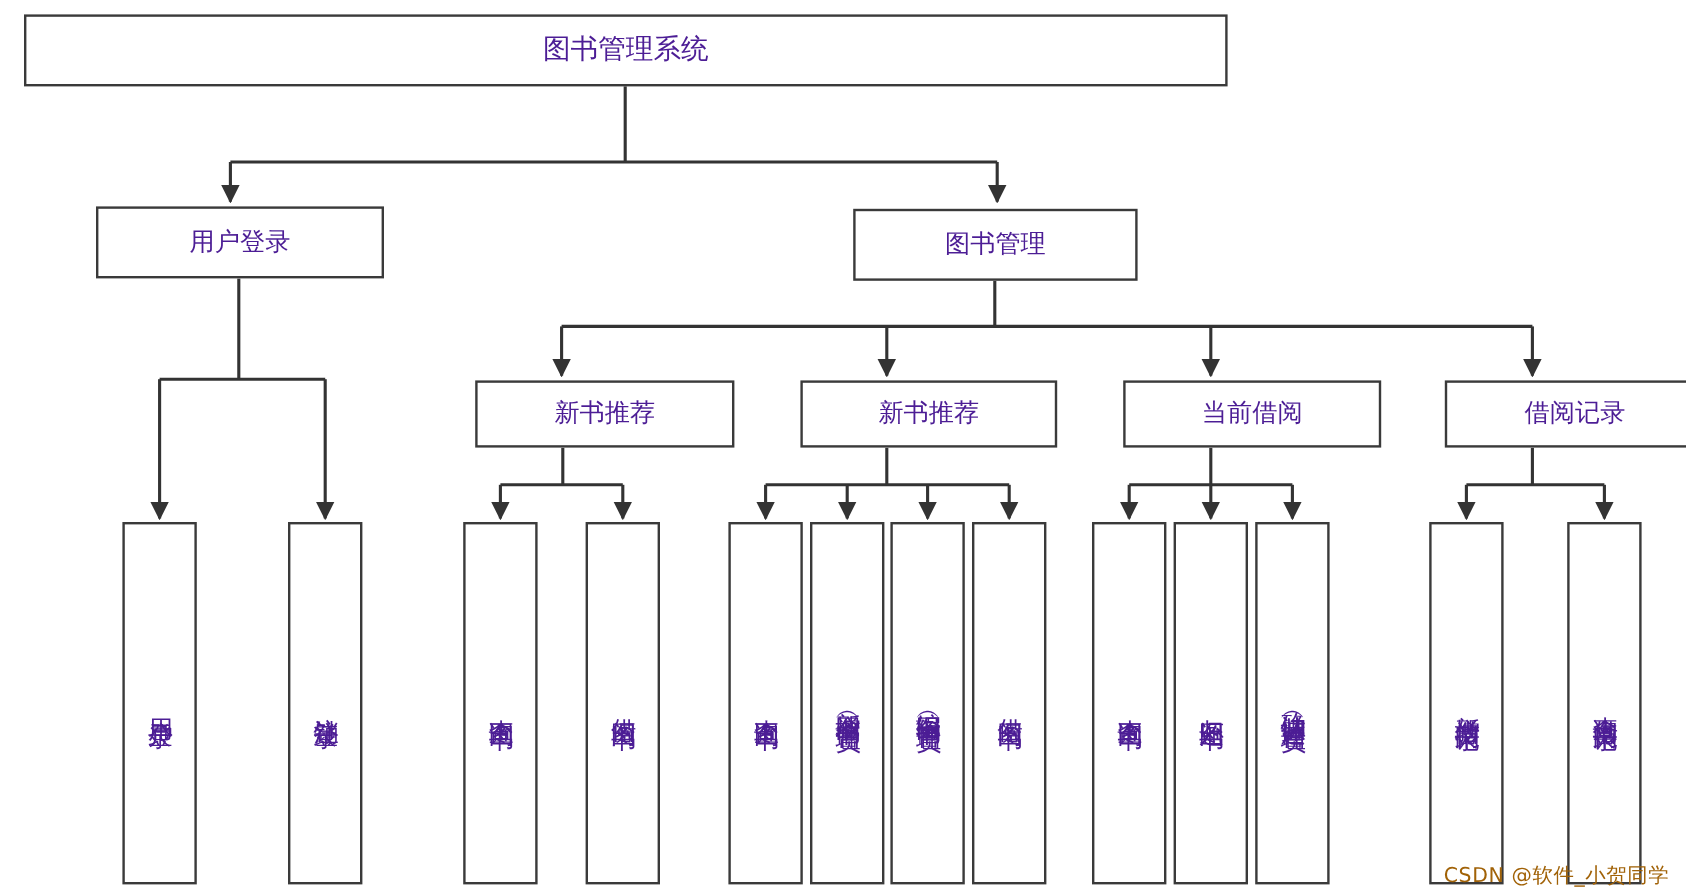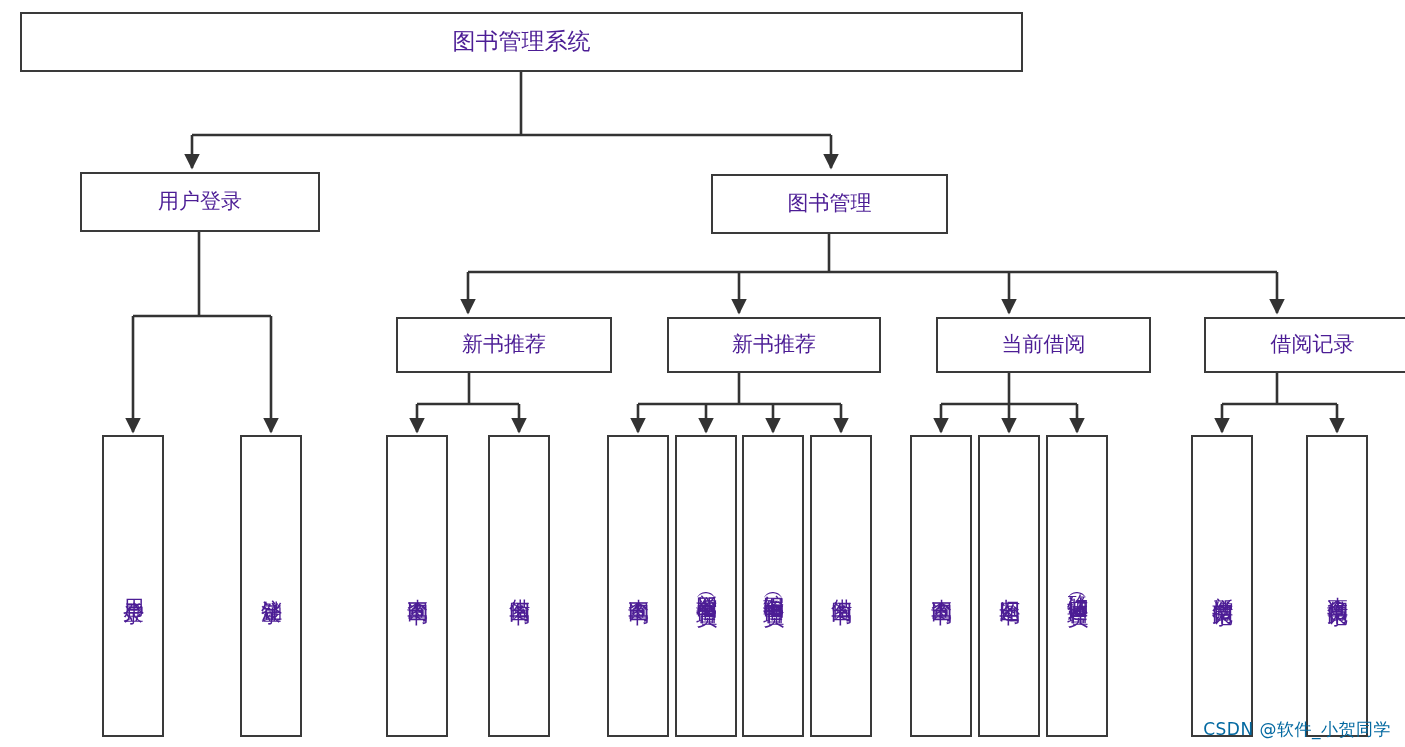--- a/index.html
+++ b/index.html
@@ -52,21 +52,21 @@
   .node-leaf > span {
     writing-mode: vertical-rl;
     text-orientation: upright;
     display: block;
   }
   .watermark {
     position: absolute;
     right: 14px;
     bottom: 6px;
     font-size: 17px;
-    color: #0369a1;
+    color: #a16207;
     white-space: nowrap;
     letter-spacing: 0.5px;
     pointer-events: none;
   }
 </style>
 </head>
 <body>
 
 <div id="diagram-root">
 

